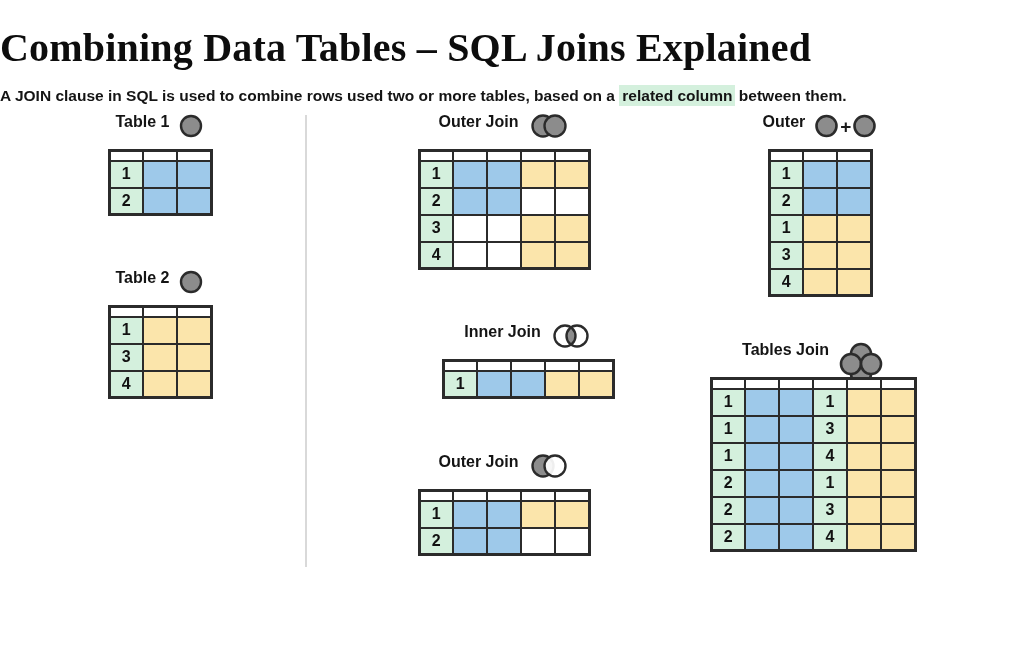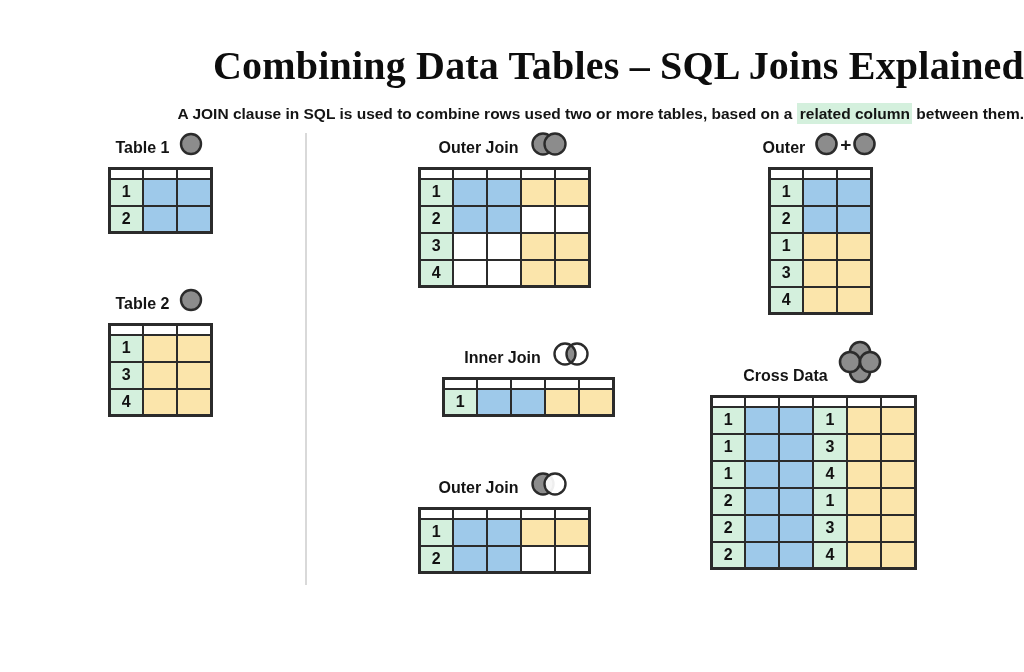--- a/index.html
+++ b/index.html
@@ -8,21 +8,21 @@
     width: 1024px;
     height: 672px;
     background: #ffffff;
     font-family: "Liberation Sans", sans-serif;
     color: #121212;
     overflow: hidden;
     position: relative;
   }
 
   
-  #header { text-align: right; padding-top: 44px; }
+  #header { text-align: left; padding-top: 26px; }
   #title {
     font-family: "Liberation Serif", serif;
     font-size: 40px;
     font-weight: 700;
     letter-spacing: 0.2px;
     color: #0d0d0d;
     line-height: 1.12;
     margin: 0;
   }
   #subtitle {
@@ -44,21 +44,21 @@
     position: absolute;
     left: 305px; top: 10px;
     width: 2px; height: 452px;
     background: #d9d9d9;
   }
   .panel { position: absolute; }
 
   
   .blk-head {
     display: flex;
-    align-items: flex-end;
+    align-items: flex-start;
     justify-content: center;
     gap: 9px;
     height: 26px;
     margin-bottom: 10px;
   }
   .blk-label {
     font-size: 16px;
     font-weight: 600;
     color: #141414;
     white-space: nowrap;
@@ -355,21 +355,21 @@
               <td class="y"></td>
               <td class="y"></td>
             </tr>
           </tbody>
         </table>
     </div>
   </div>
 
   <div class="panel" style="left:700px; top:236px; width:226px;">
     <div class="blk-head">
-      <span class="blk-label">Cross Data</span>
+      <span class="blk-label">Tables Join</span>
       <span class="icon-row">
         <svg class="venn" width="46" height="46" viewBox="0 0 46 46">
           <g fill="#8c8c8c" stroke="#2b2b2b" stroke-width="2.6">
             <circle cx="23" cy="13" r="10"></circle>
             <circle cx="23" cy="33" r="10"></circle>
             <circle cx="13" cy="23" r="10"></circle>
             <circle cx="33" cy="23" r="10"></circle>
           </g>
         </svg>
       </span>

